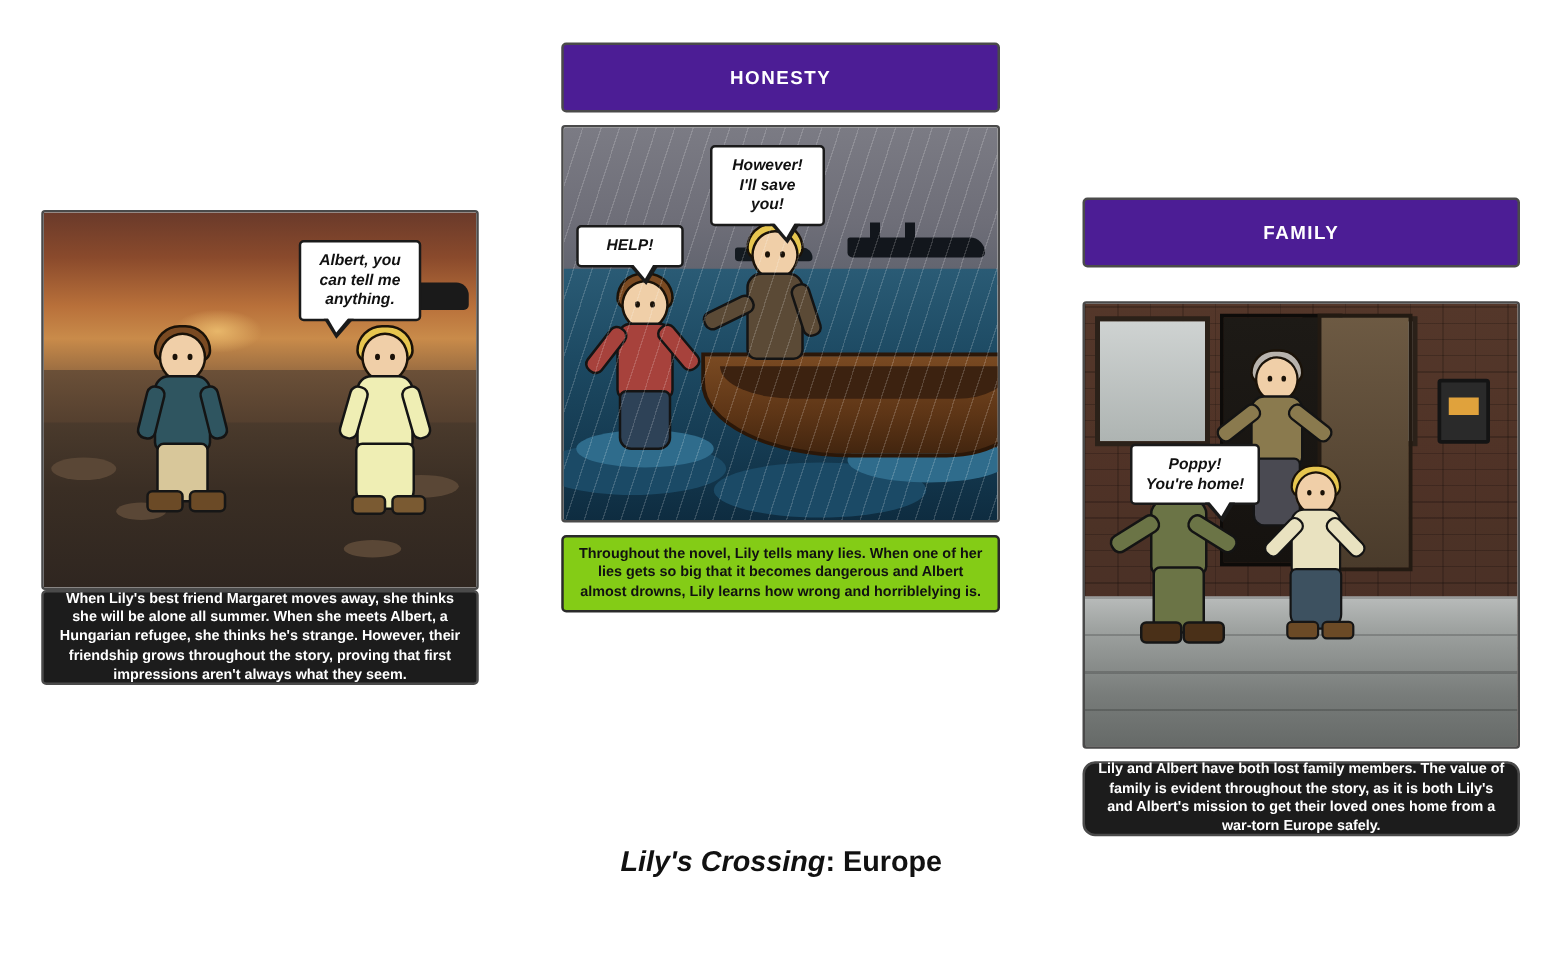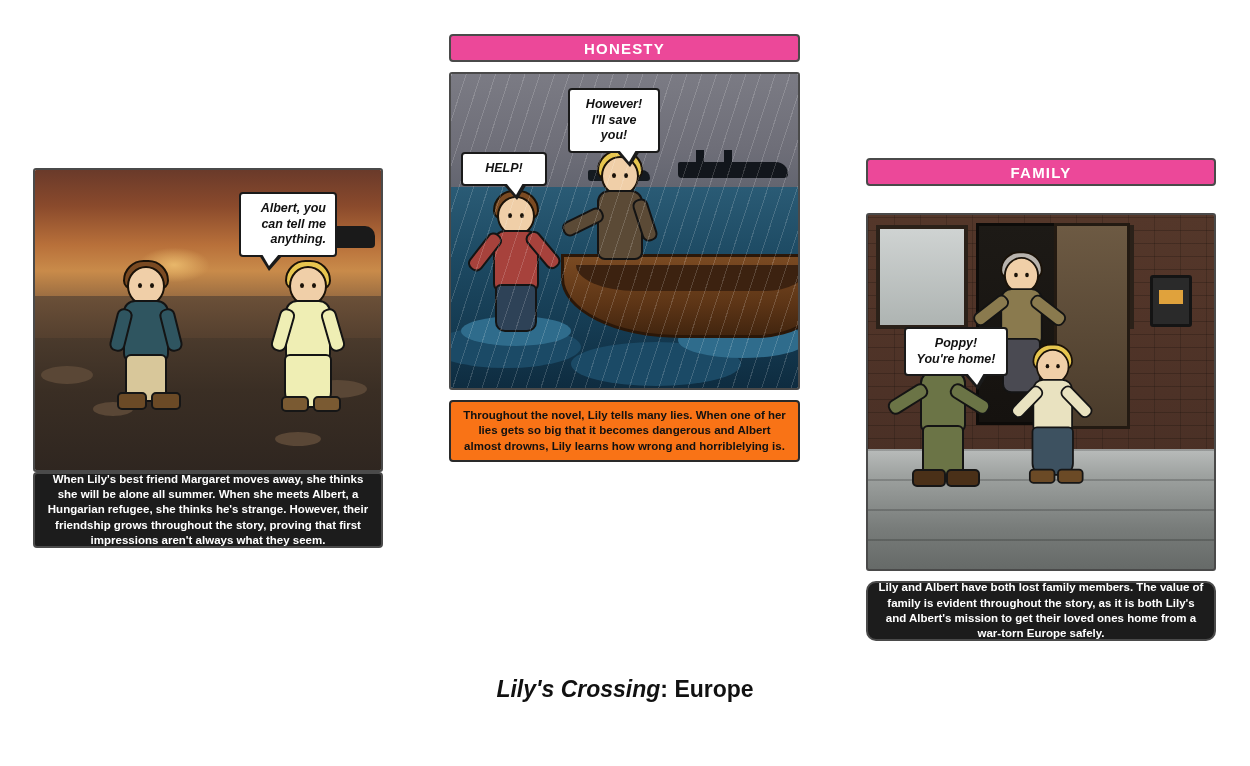--- a/index.html
+++ b/index.html
@@ -16,32 +16,32 @@
   }
 
   .panel {
     position: absolute;
     box-sizing: border-box;
   }
 
   
   .cell-title {
     box-sizing: border-box;
-    background: #ec4899;
+    background: #4c1d95;
     border: 2px solid #4a4a4a;
     border-radius: 4px;
     color: #ffffff;
     font-weight: bold;
     font-size: 15px;
     letter-spacing: 1.2px;
     text-align: right;
     display: flex;
     align-items: center;
     justify-content: center;
-    height: 28px;
+    height: 56px;
   }
 
   
   .cell-image {
     box-sizing: border-box;
     border: 2px solid #4a4a4a;
     border-radius: 3px;
     position: relative;
     overflow: hidden;
   }
@@ -57,21 +57,21 @@
     font-weight: bold;
     line-height: 1.33;
     text-align: center;
     padding: 8px 10px;
     display: flex;
     align-items: center;
     justify-content: center;
   }
 
   .cell-caption.light {
-    background: #f97316;
+    background: #84cc16;
     color: #111111;
     border: 2px solid #2a2a2a;
     font-weight: bold;
     text-align: center;
   }
 
   
   .footer-title {
     position: absolute;
     left: 0;
@@ -315,21 +315,21 @@
           <div class="eye" style="left:21px;"></div>
         </div>
         <div class="body" style="background:#efeeb4;"></div>
         <div class="arm" style="background:#efeeb4; left:-14px; top:42px; transform:rotate(16deg);"></div>
         <div class="arm" style="background:#efeeb4; left:36px; top:42px; transform:rotate(-16deg);"></div>
         <div class="legs" style="background:#efeeb4; height:50px; width:44px; left:-5px; border-radius:6px 6px 16px 16px;"></div>
         <div style="position:absolute; left:-8px; top:130px; width:24px; height:12px; background:#7a5a32; border:2px solid #161616; border-radius:5px;"></div>
         <div style="position:absolute; left:24px; top:130px; width:24px; height:12px; background:#7a5a32; border:2px solid #161616; border-radius:5px;"></div>
       </div>
 
-      <div class="bubble" style="left:204px; top:22px; width:98px;text-align:right;">
+      <div class="bubble" style="left:204px; top:22px; width:98px;">
         <span>Albert, you can tell me anything.</span>
         <span class="tail tail-bl"></span>
       </div>
 
     </div>
   </div>
 
   <div class="cell-caption" style="height:76px;">When Lily's best friend Margaret moves away, she thinks she will be alone all summer. When she meets Albert, a Hungarian refugee, she thinks he's strange. However, their friendship grows throughout the story, proving that first impressions aren't always what they seem.</div>
 </div>
 

